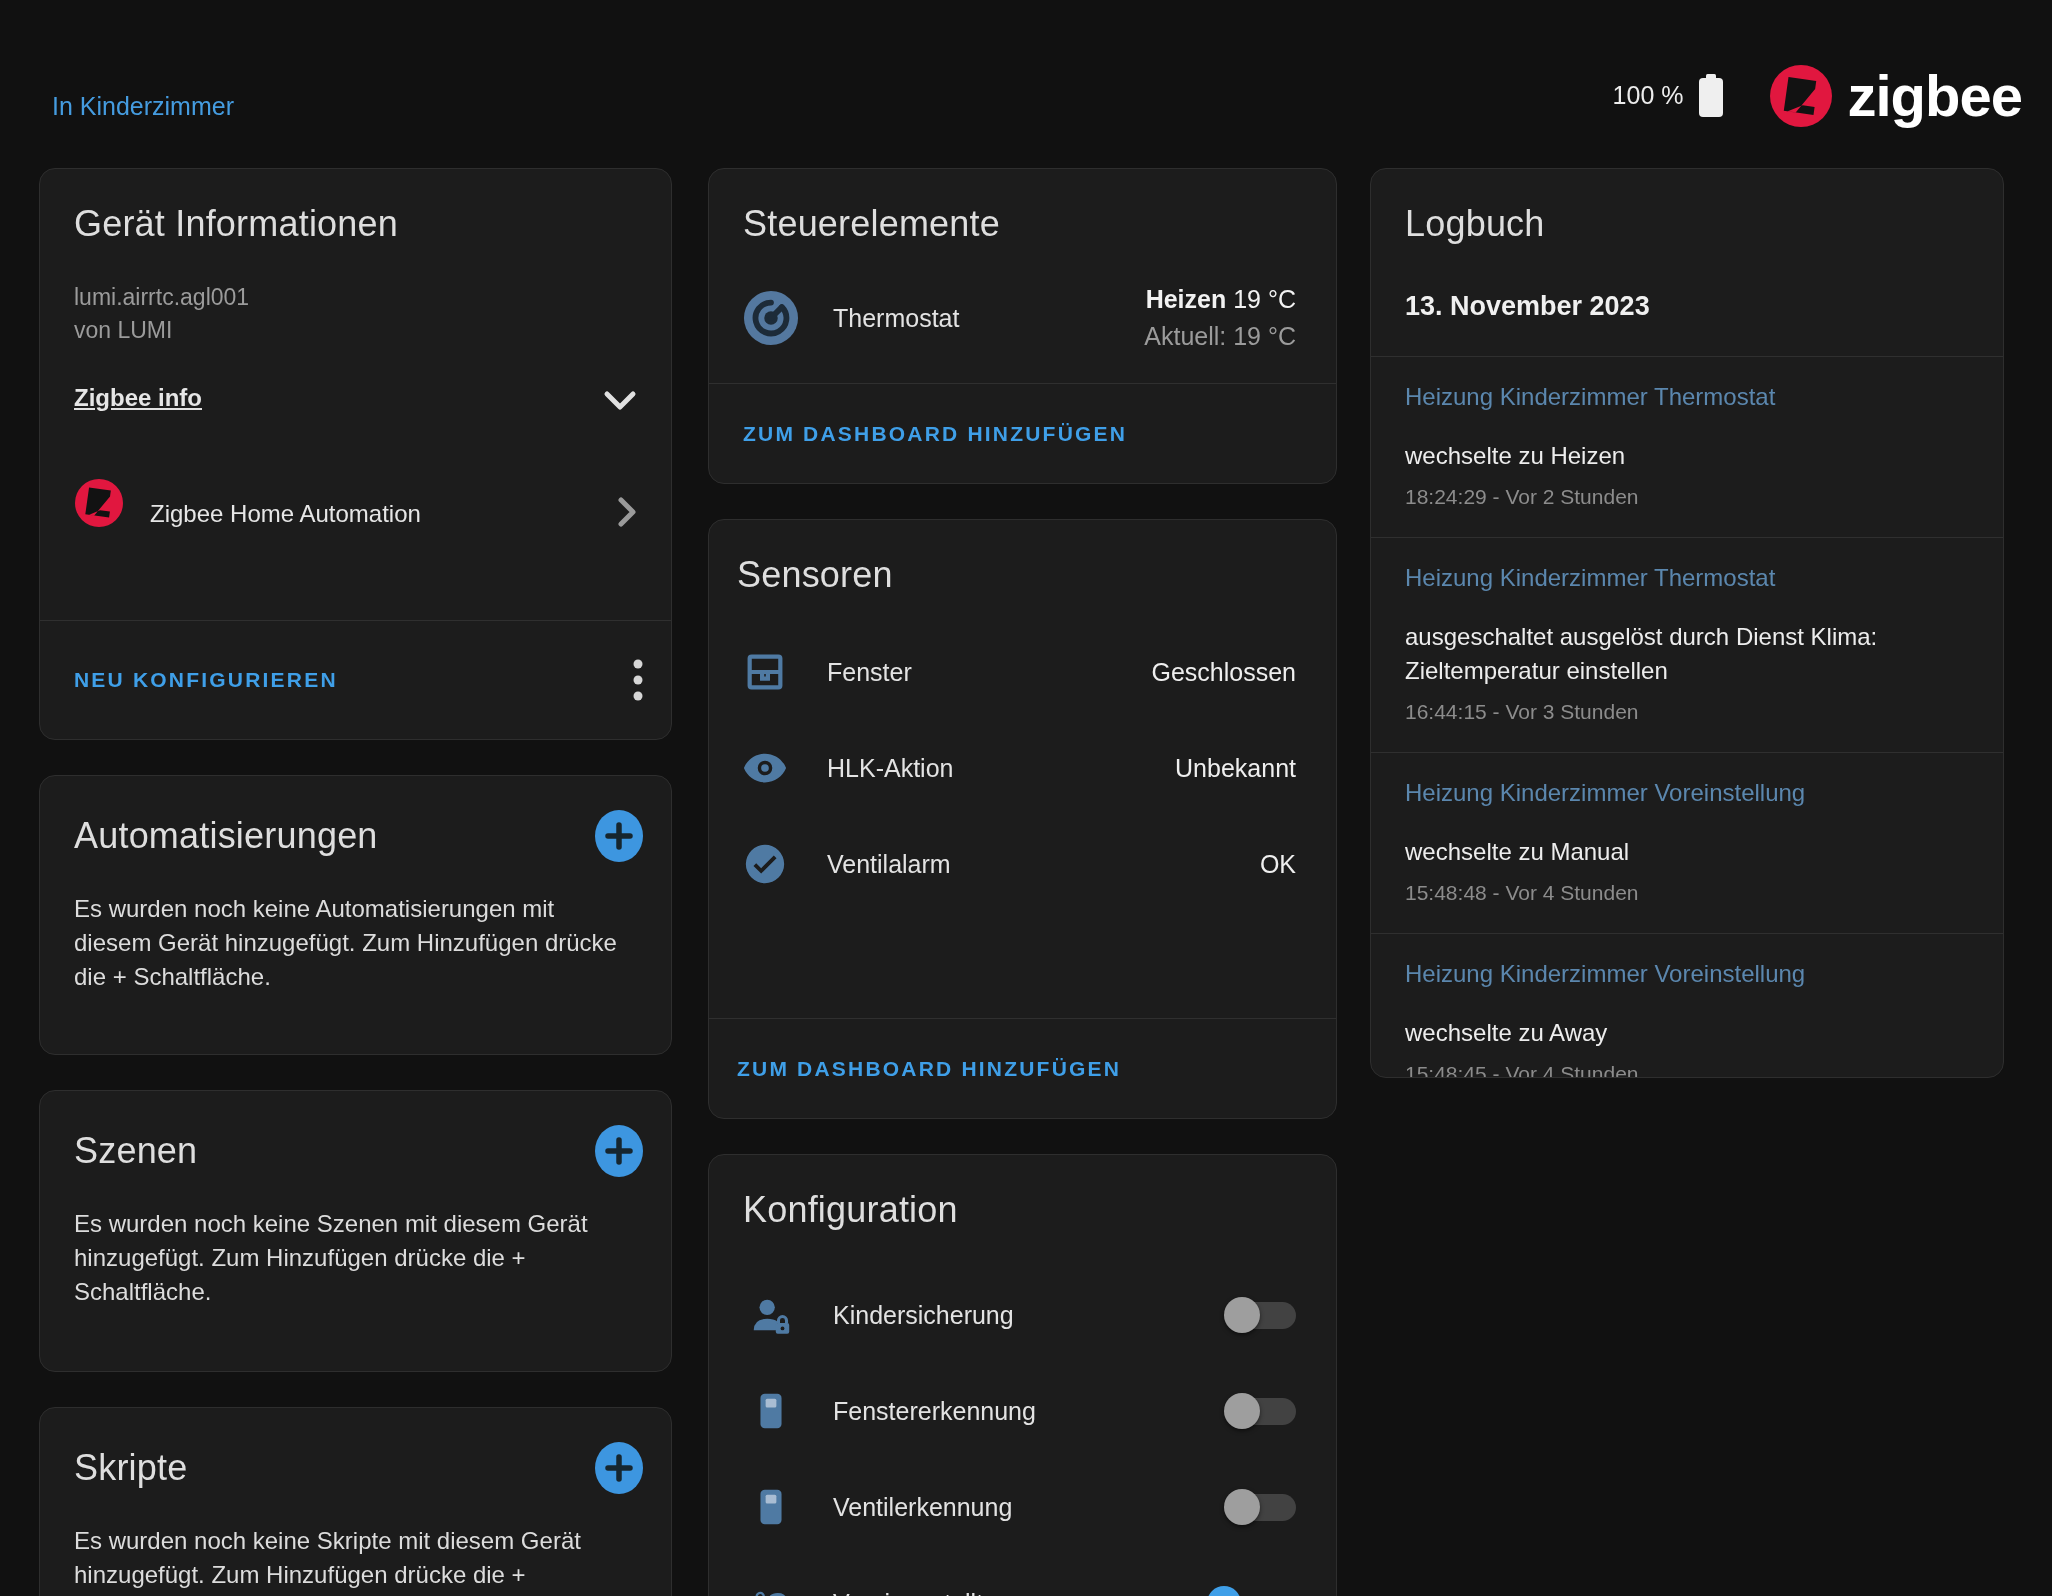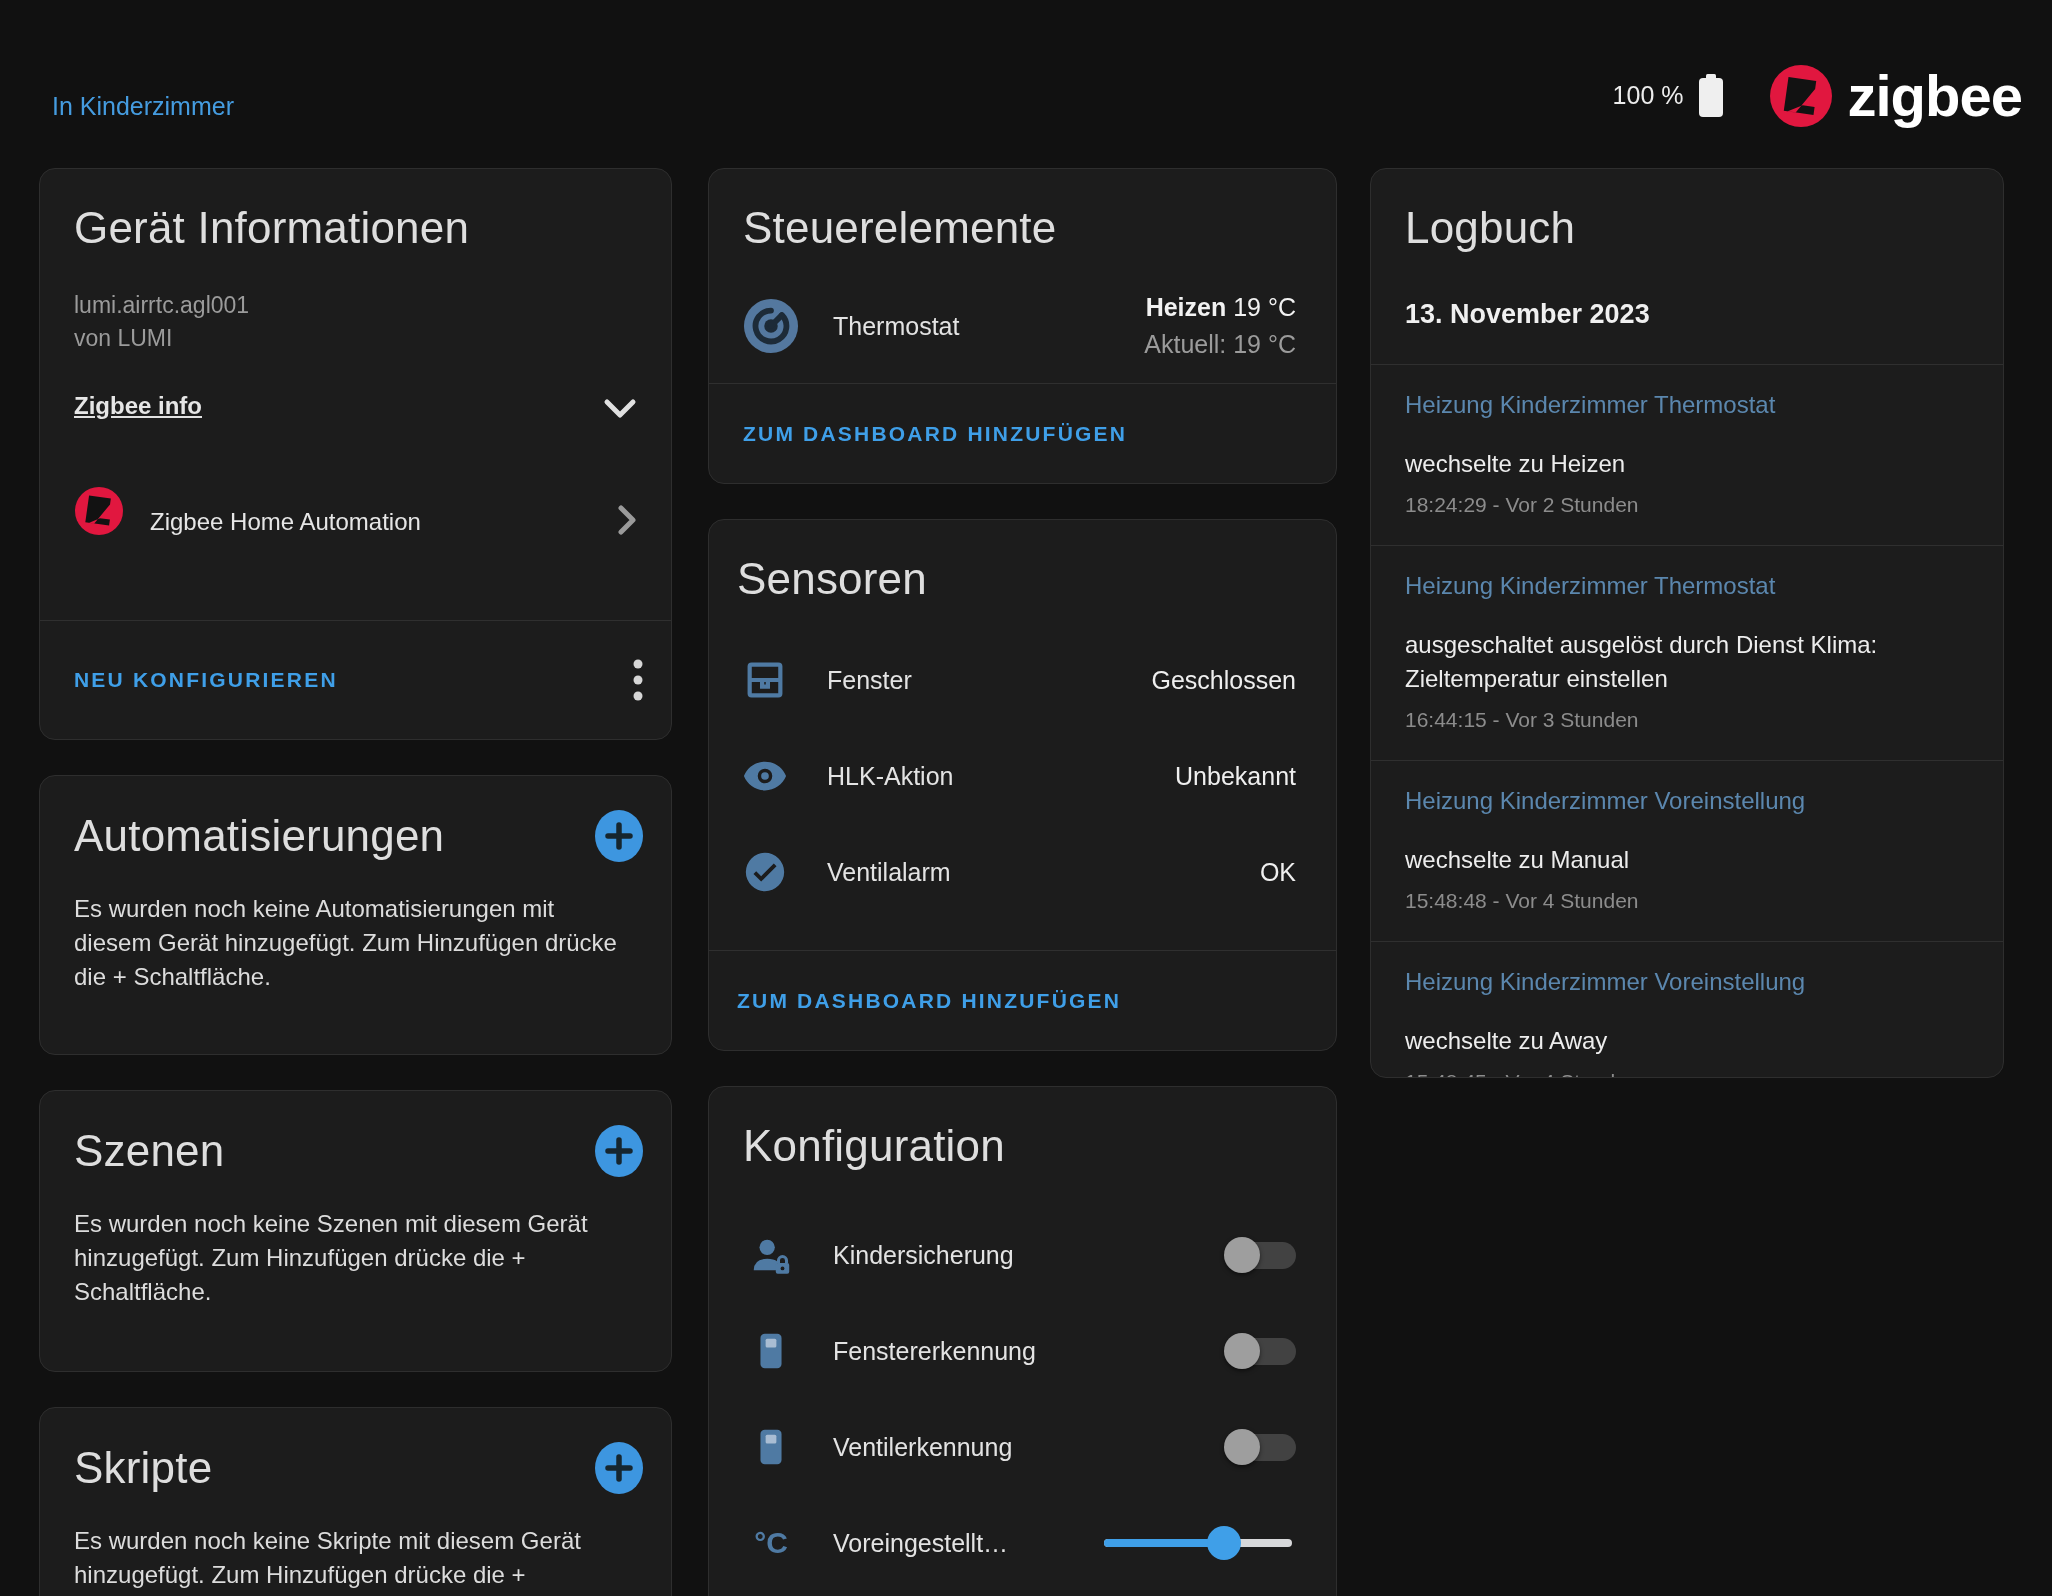--- a/index.html
+++ b/index.html
@@ -15,21 +15,21 @@
   .brand-word{font-size:58px;font-weight:700;color:#ffffff;letter-spacing:-1px;margin-left:14px;}
   
   .cols{position:absolute;top:168px;left:39px;display:flex;align-items:flex-start;}
   .col{display:flex;flex-direction:column;}
   .col1{width:633px;margin-right:36px;}
   .col2{width:629px;margin-right:33px;}
   .col3{width:634px;}
   .card{background:#1c1c1c;border:1px solid #2e2e2e;border-radius:16px;box-sizing:border-box;
         margin-bottom:35px;position:relative;overflow:hidden;}
   .card-pad{padding:34px 34px 0 34px;}
-  h2.card-title{margin:0;font-size:44px;font-weight:400;color:#dedede;letter-spacing:0.2px;}
+  h2.card-title{margin:0;font-size:36px;font-weight:400;color:#dedede;letter-spacing:0.2px;}
   .uc-link{color:#3f9fe8;font-size:21px;font-weight:700;letter-spacing:2.2px;cursor:pointer;}
   
   .card-deviceinfo{height:572px;display:flex;flex-direction:column;}
   .model-block{margin-top:36px;font-size:23px;line-height:1.45;color:#9b9b9b;}
   .expander-row{margin-top:36px;display:flex;align-items:flex-end;justify-content:space-between;cursor:pointer;text-decoration:underline;}
   .expander-row .label{font-size:24px;font-weight:700;color:#e6e6e6;}
   .integration-row{margin-top:66px;display:flex;align-items:flex-end;cursor:pointer;}
   .integration-row .label{font-size:24px;color:#e6e6e6;margin-left:26px;flex:1;}
   .card-footer{margin-top:auto;border-top:1px solid #2f2f2f;height:118px;display:flex;align-items:center;
                justify-content:space-between;padding:0 28px 0 34px;}
@@ -45,21 +45,21 @@
   .card-controls{height:316px;display:flex;flex-direction:column;}
   .entity-row{display:flex;align-items:center;}
   .control-row{margin-top:40px;padding-right:6px;}
   .control-row .label{font-size:25px;color:#e3e3e3;margin-left:34px;flex:1;}
   .state-block{text-align:right;}
   .state-line1{font-size:25px;color:#f2f2f2;}
   .state-line1 b{font-weight:700;}
   .state-line2{font-size:25px;color:#9b9b9b;margin-top:8px;}
   .link-row{margin-top:auto;border-top:1px solid #2f2f2f;height:99px;display:flex;align-items:center;padding-left:34px;}
   
-  .card-sensors{height:532px;display:flex;flex-direction:column;padding-left:28px;}
+  .card-sensors{height:600px;display:flex;flex-direction:column;padding-left:28px;}
   .sensor-rows{margin-top:28px;}
   .sensor-row{height:96px;display:flex;align-items:center;padding-right:6px;}
   .sensor-row .label{font-size:25px;color:#e3e3e3;margin-left:34px;flex:1;}
   .sensor-row .value{font-size:25px;color:#efefef;}
   .icon-cell{width:56px;display:flex;justify-content:center;flex:0 0 auto;}
   
   .card-config{height:700px;}
   .config-rows{margin-top:36px;}
   .config-row{height:96px;display:flex;align-items:center;padding-right:6px;}
   .config-row .label{font-size:25px;color:#e3e3e3;margin-left:34px;flex:1;}

